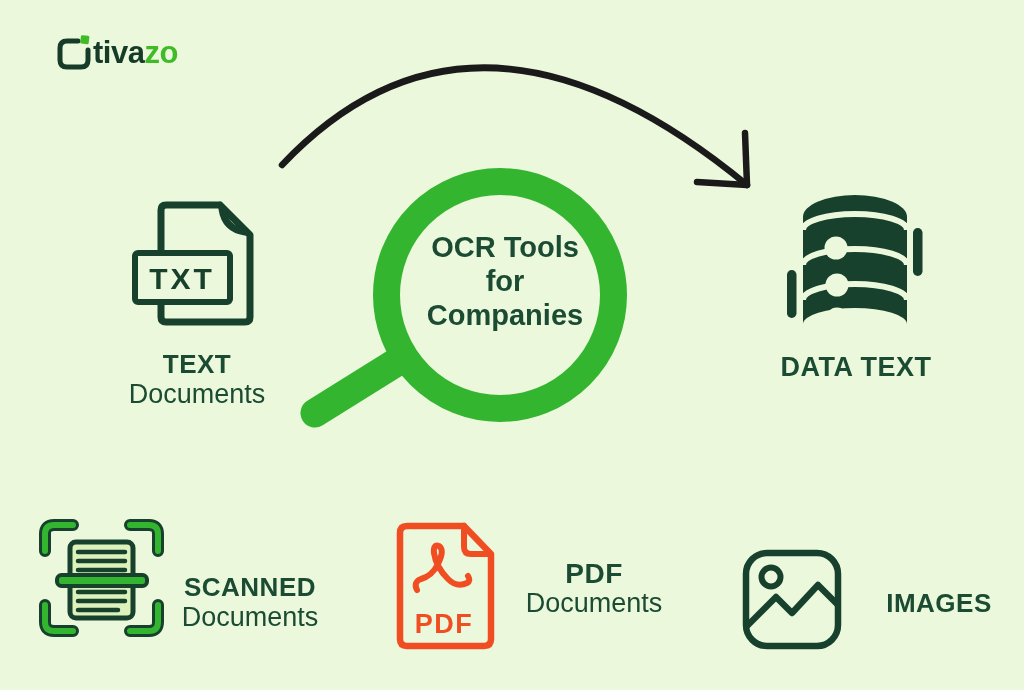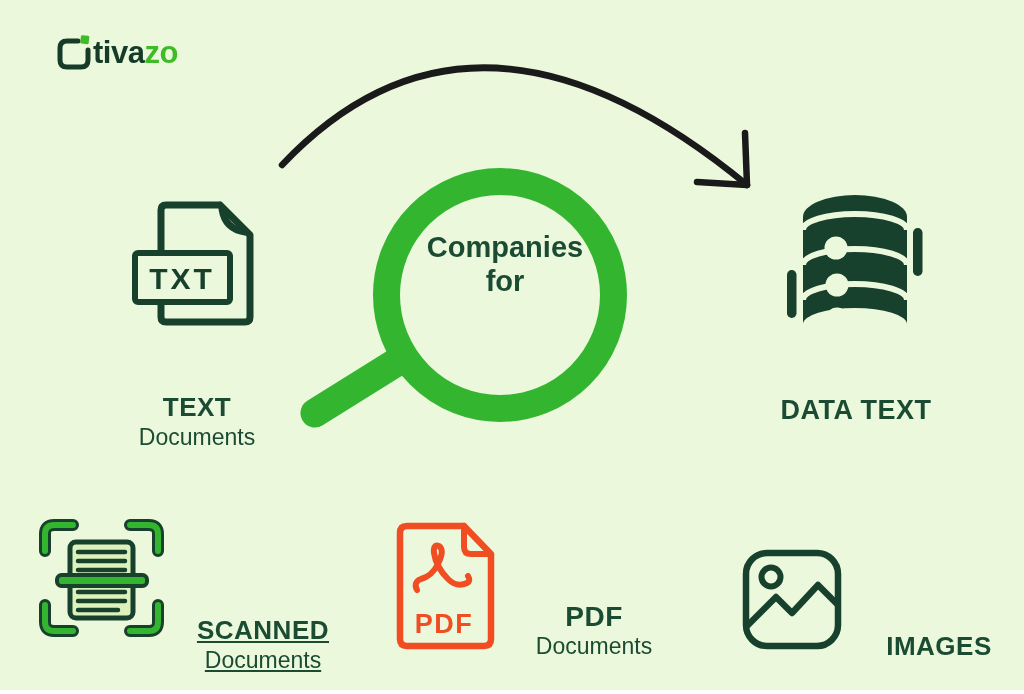--- a/index.html
+++ b/index.html
@@ -14,22 +14,22 @@
   }
   *{margin:0;padding:0;box-sizing:border-box;}
   body{background:#ffffff;font-family:"Liberation Sans",sans-serif;}
   #canvas{
     position:relative;width:1024px;height:694px;background:var(--bg);
     overflow:hidden;
   }
   .abs{position:absolute;}
   svg{overflow:visible;display:block;}
   .lbl{text-align:center;color:var(--text);}
-  .lbl .big{font-weight:700;font-size:26px;line-height:31px;letter-spacing:.5px;margin-top:43px;}
-  .lbl .sub{font-weight:400;font-size:23px;line-height:29px;}
+  .lbl .big{font-weight:700;font-size:26px;line-height:31px;letter-spacing:.5px;}
+  .lbl .sub{font-weight:400;font-size:27px;line-height:29px;}
   .logo{left:55px;top:33px;display:flex;align-items:center;gap:2px;}
   .logo-text{font-weight:700;font-size:31px;letter-spacing:-.5px;color:#163c29;}
   .logo-text .zo{color:var(--logo-green);}
   .center-title{
     left:395px;top:230px;width:220px;text-align:center;
     color:var(--text);font-weight:700;font-size:29px;line-height:34px;
   }
   .pdf-big{font-size:28px !important;}
   .databar{font-size:27px !important;letter-spacing:.5px;}
   .bottom-edge{left:0;bottom:0;width:1024px;height:4px;background:#ffffff;}
@@ -63,22 +63,23 @@
     <div class="big">TEXT</div>
     <div class="sub">Documents</div>
   </div>
 
   <svg class="abs" style="left:295px;top:155px;" width="345" height="280" viewBox="0 0 345 280">
     <line x1="105" y1="205" x2="20" y2="258" stroke="var(--green)" stroke-width="29" stroke-linecap="round"></line>
     <circle cx="205" cy="140" r="113.5" fill="var(--bg)" stroke="var(--green)" stroke-width="27"></circle>
   </svg>
 
   <div class="abs center-title">
+    <div>OCR Tools</div>
+    <div>for</div>
     <div>Companies</div>
-    <div>for</div>
   </div>
 
   <svg class="abs" style="left:780px;top:190px;" width="150" height="155" viewBox="0 0 150 155">
     <path d="M23 27 V134 a52 16 0 0 1 104 0 V27 Z" fill="var(--dark)"></path>
     <ellipse cx="75" cy="27" rx="52" ry="22" fill="var(--dark)"></ellipse>
     <path d="M23 40 a52 16 0 0 1 104 0" fill="none" stroke="var(--bg)" stroke-width="6"></path>
     <path d="M23 75 a52 16 0 0 1 104 0" fill="none" stroke="var(--bg)" stroke-width="6"></path>
     <path d="M23 110 a52 16 0 0 1 104 0" fill="none" stroke="var(--bg)" stroke-width="6"></path>
     <circle cx="56" cy="58" r="11.5" fill="var(--bg)"></circle>
     <circle cx="57" cy="95" r="11.5" fill="var(--bg)"></circle>
@@ -109,21 +110,21 @@
       <line x1="38" y1="34" x2="85" y2="34"></line>
       <line x1="38" y1="43" x2="85" y2="43"></line>
       <line x1="38" y1="52" x2="85" y2="52"></line>
       <line x1="38" y1="74" x2="85" y2="74"></line>
       <line x1="38" y1="83" x2="85" y2="83"></line>
       <line x1="38" y1="92" x2="78" y2="92"></line>
     </g>
     <rect x="17" y="57" width="90" height="11" rx="4.5" fill="var(--green)" stroke="var(--dark)" stroke-width="4"></rect>
   </svg>
 
-  <div class="abs lbl" style="left:163px;top:572px;width:200px;text-decoration:underline;">
+  <div class="abs lbl" style="left:150px;top:572px;width:200px;">
     <div class="big">SCANNED</div>
     <div class="sub">Documents</div>
   </div>
 
   <svg class="abs" style="left:393px;top:520px;" width="105" height="132" viewBox="0 0 105 132">
     <path d="M71 6 H14 Q7 6 7 13 V119 Q7 126 14 126 H91 Q98 126 98 119 V34 L71 6" fill="none" stroke="var(--orange)" stroke-width="6.5" stroke-linejoin="round" stroke-linecap="round"></path>
     <path d="M71 8 V27 Q71 34 78 34 H96" fill="none" stroke="var(--orange)" stroke-width="6" stroke-linecap="round"></path>
     <path d="M24 70 Q20 62 28 59 Q39 56 45 44 Q52 30 46 26 Q40 24 41 33 Q43 47 55 59 Q64 68 74 63 Q78 61 75 56" fill="none" stroke="var(--orange)" stroke-width="6" stroke-linecap="round"></path>
     <text x="51" y="113" text-anchor="middle" font-family="Liberation Sans, sans-serif" font-weight="bold" font-size="27" letter-spacing="1.5" fill="var(--orange)">PDF</text>
   </svg>

